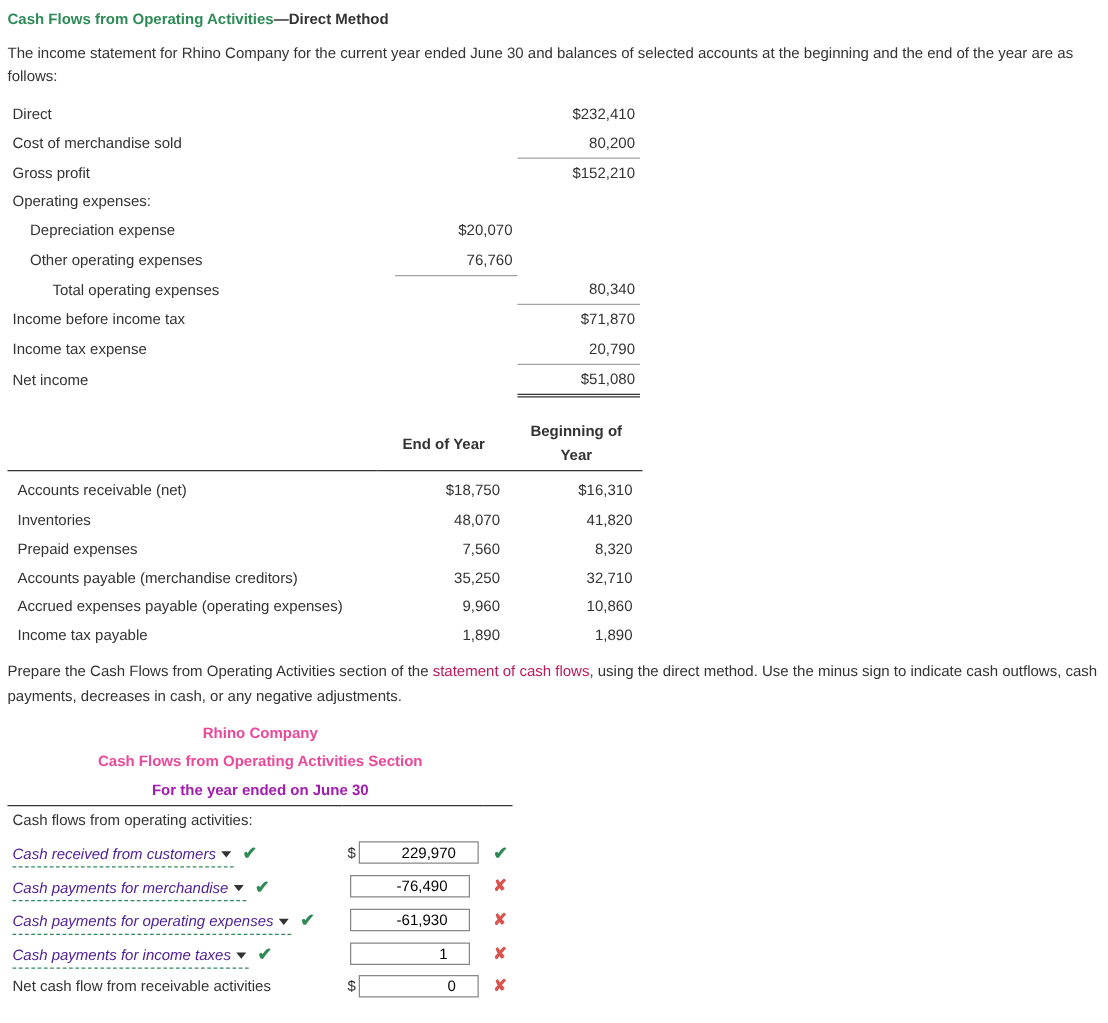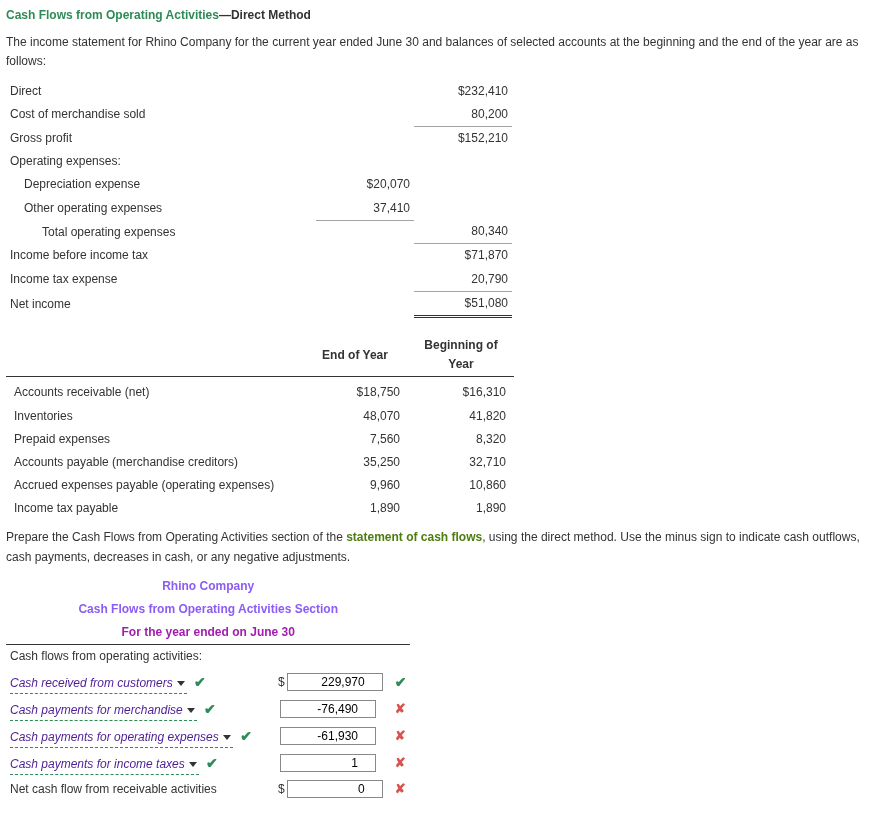--- a/index.html
+++ b/index.html
@@ -31,22 +31,22 @@
     .indent1 { padding-left: 18px !important; }
     .indent2 { padding-left: 36px !important; }
     .num-col { width: 90px; text-align: right; }
     .underline { border-bottom: 1px solid #a3a3a3; }
     .dbl-underline { border-bottom: 3px double #333; }
     .balances-table { border-collapse: collapse; margin-top: 16px; }
     .balances-table th { font-weight: bold; text-align: center; padding: 2px 8px; }
     .balances-table td { padding: 2px 8px; }
     .bal-label { width: 280px; }
     .bal-num { width: 90px; text-align: right; }
-    .green-link { color: #4d7c0f; font-weight: bold; }
-    .stmt-header { text-align: center; font-weight: bold; color: #8b5cf6; }
+    .green-link { color: #be185d; }
+    .stmt-header { text-align: center; font-weight: bold; color: #ec4899; }
     .stmt-subhead { text-align: center; font-weight: bold; color: #a21caf; border-bottom: 1px solid #333; }
     .stmt-table { border-collapse: collapse; margin-top: 4px; }
     .stmt-table td { padding: 2px 4px; vertical-align: middle; }
     .stmt-label-col { width: 260px; }
     .dropdown {
       display: inline-block;
       border-bottom: 1px dashed #2e8b57;
       color: #4c1d95;
       cursor: pointer;
       padding-right: 2px;
@@ -117,21 +117,21 @@
     <td class="num-col"></td>
     <td class="num-col"></td>
   </tr>
   <tr>
     <td class="label-col indent1">Depreciation expense</td>
     <td class="num-col">$20,070</td>
     <td class="num-col"></td>
   </tr>
   <tr>
     <td class="label-col indent1">Other operating expenses</td>
-    <td class="num-col underline">37,410</td>
+    <td class="num-col underline">76,760</td>
     <td class="num-col"></td>
   </tr>
   <tr>
     <td class="label-col indent2">Total operating expenses</td>
     <td class="num-col"></td>
     <td class="num-col underline">80,340</td>
   </tr>
   <tr>
     <td class="label-col">Income before income tax</td>
     <td class="num-col"></td>

